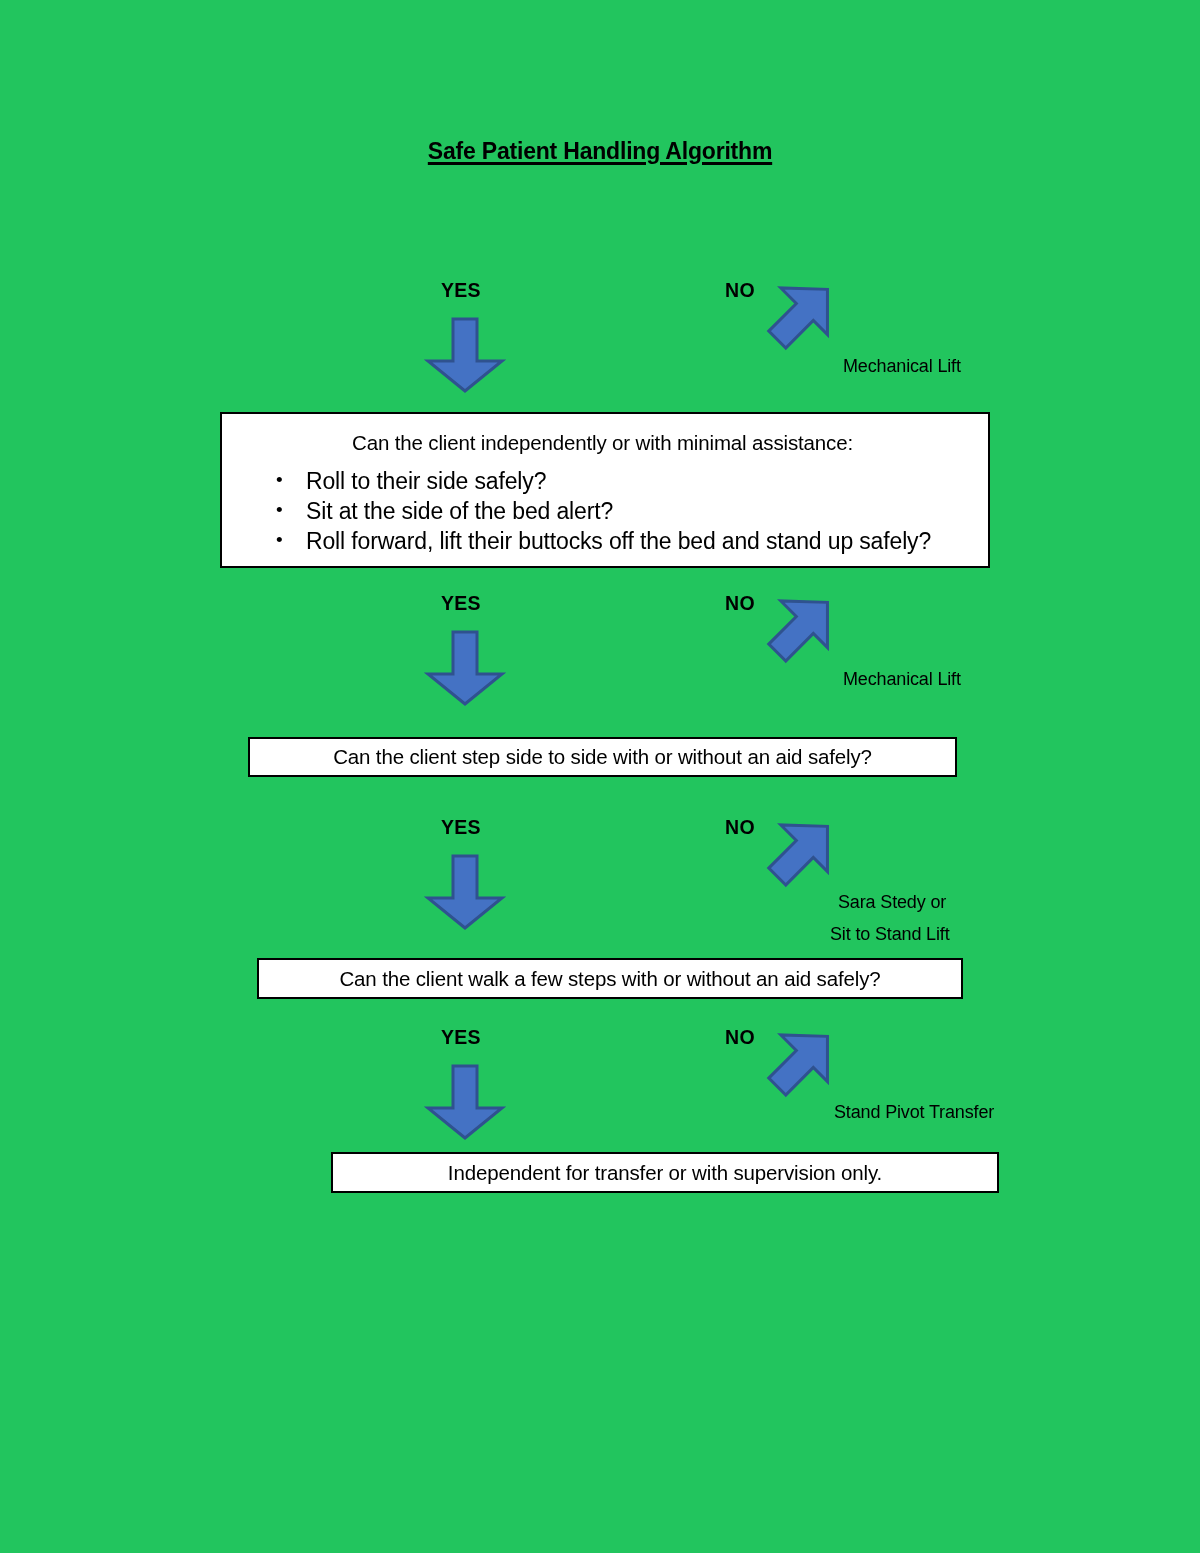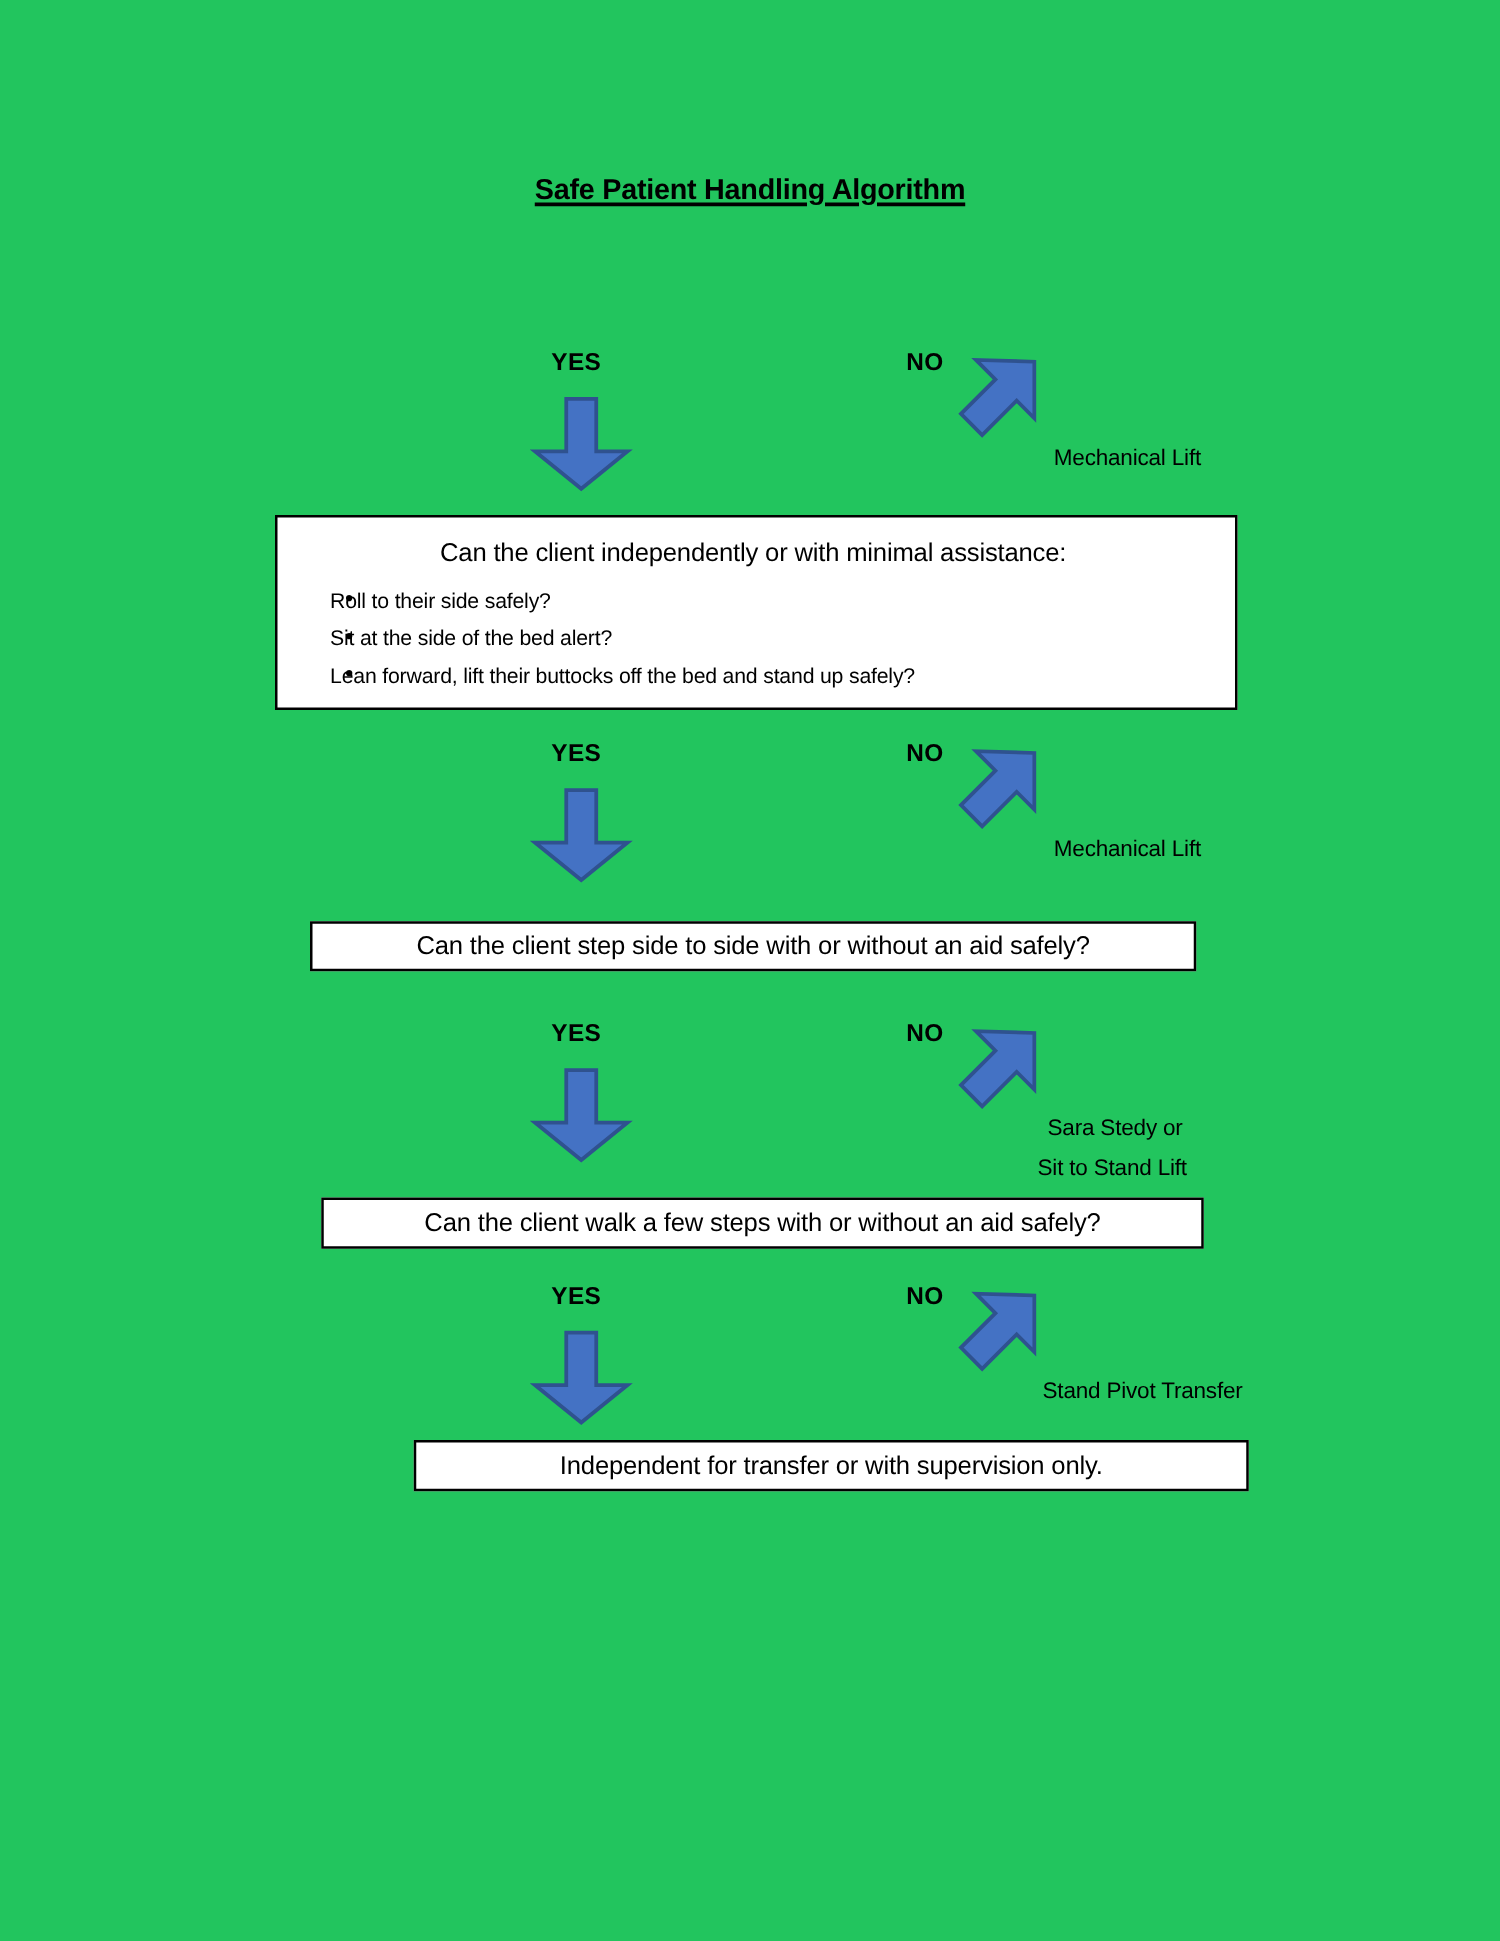--- a/index.html
+++ b/index.html
@@ -59,24 +59,24 @@
     text-align: center;
     margin: 6px 5px 10px 0;
   }
   .bullet-list {
     margin: 0;
     padding: 0;
     list-style: none;
   }
   .bullet-item {
     position: relative;
-    font-size: 17px;
+    font-size: 23px;
     line-height: 30px;
     letter-spacing: -0.15px;
-    padding-left: 42px;
+    padding-left: 84px;
     white-space: nowrap;
   }
   .bullet-item::before {
     content: "\2022";
     position: absolute;
     left: 54px;
     top: -1px;
     font-size: 19px;
   }
 
@@ -140,21 +140,21 @@
     </svg>
   </div>
 
   <div class="outcome-text" style="left:843px; top:323px;">Mechanical Lift</div>
 
   <div class="node-box" style="left:220px; top:412px; width:770px; height:156px;">
     <div class="node-heading">Can the client independently or with minimal assistance:</div>
     <ul class="bullet-list">
       <li class="bullet-item">Roll to their side safely?</li>
       <li class="bullet-item">Sit at the side of the bed alert?</li>
-      <li class="bullet-item">Lean forward, lift their buttocks off the bed and stand up safely?</li>
+      <li class="bullet-item">Roll forward, lift their buttocks off the bed and stand up safely?</li>
     </ul>
   </div>
 
   <div class="branch-label" style="left:441px; top:592px;">YES</div>
 
   <div class="arrow-down" style="left:424px; top:629px; width:82px; height:78px;">
     <svg viewBox="0 0 82 78" width="82" height="78" aria-hidden="true">
       <polygon class="arrow-shape" points="29,3 53,3 53,45 78,45 41,75 4,45 29,45"></polygon>
     </svg>
   </div>

